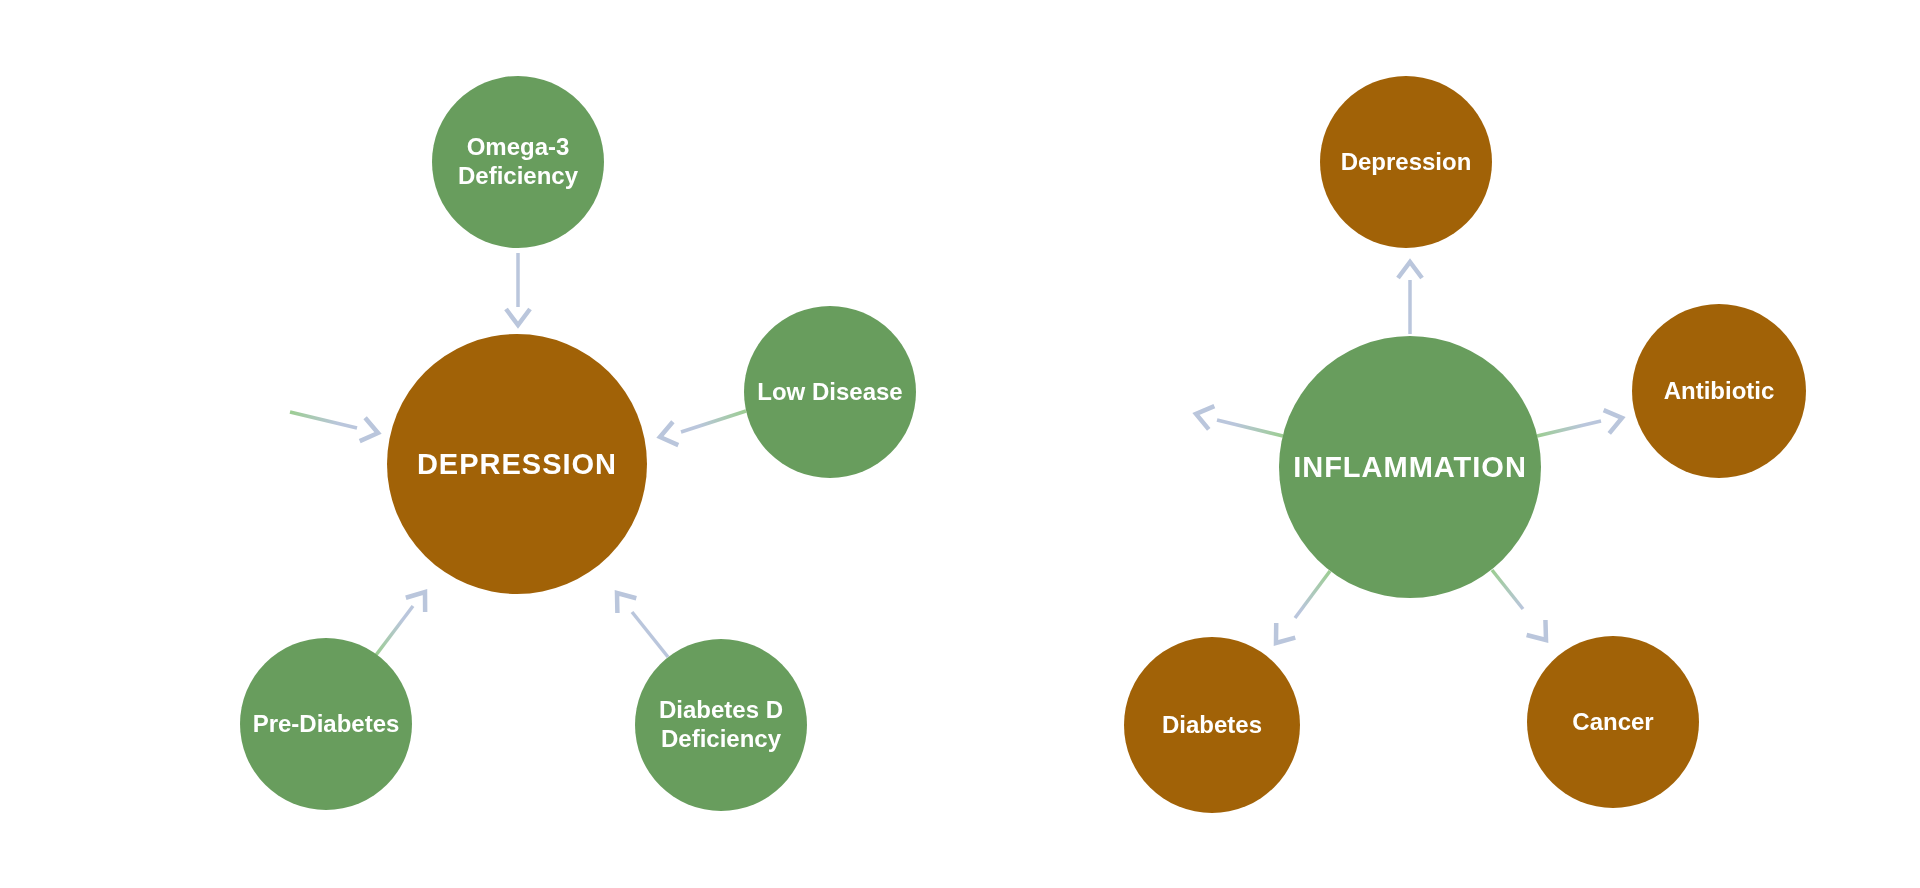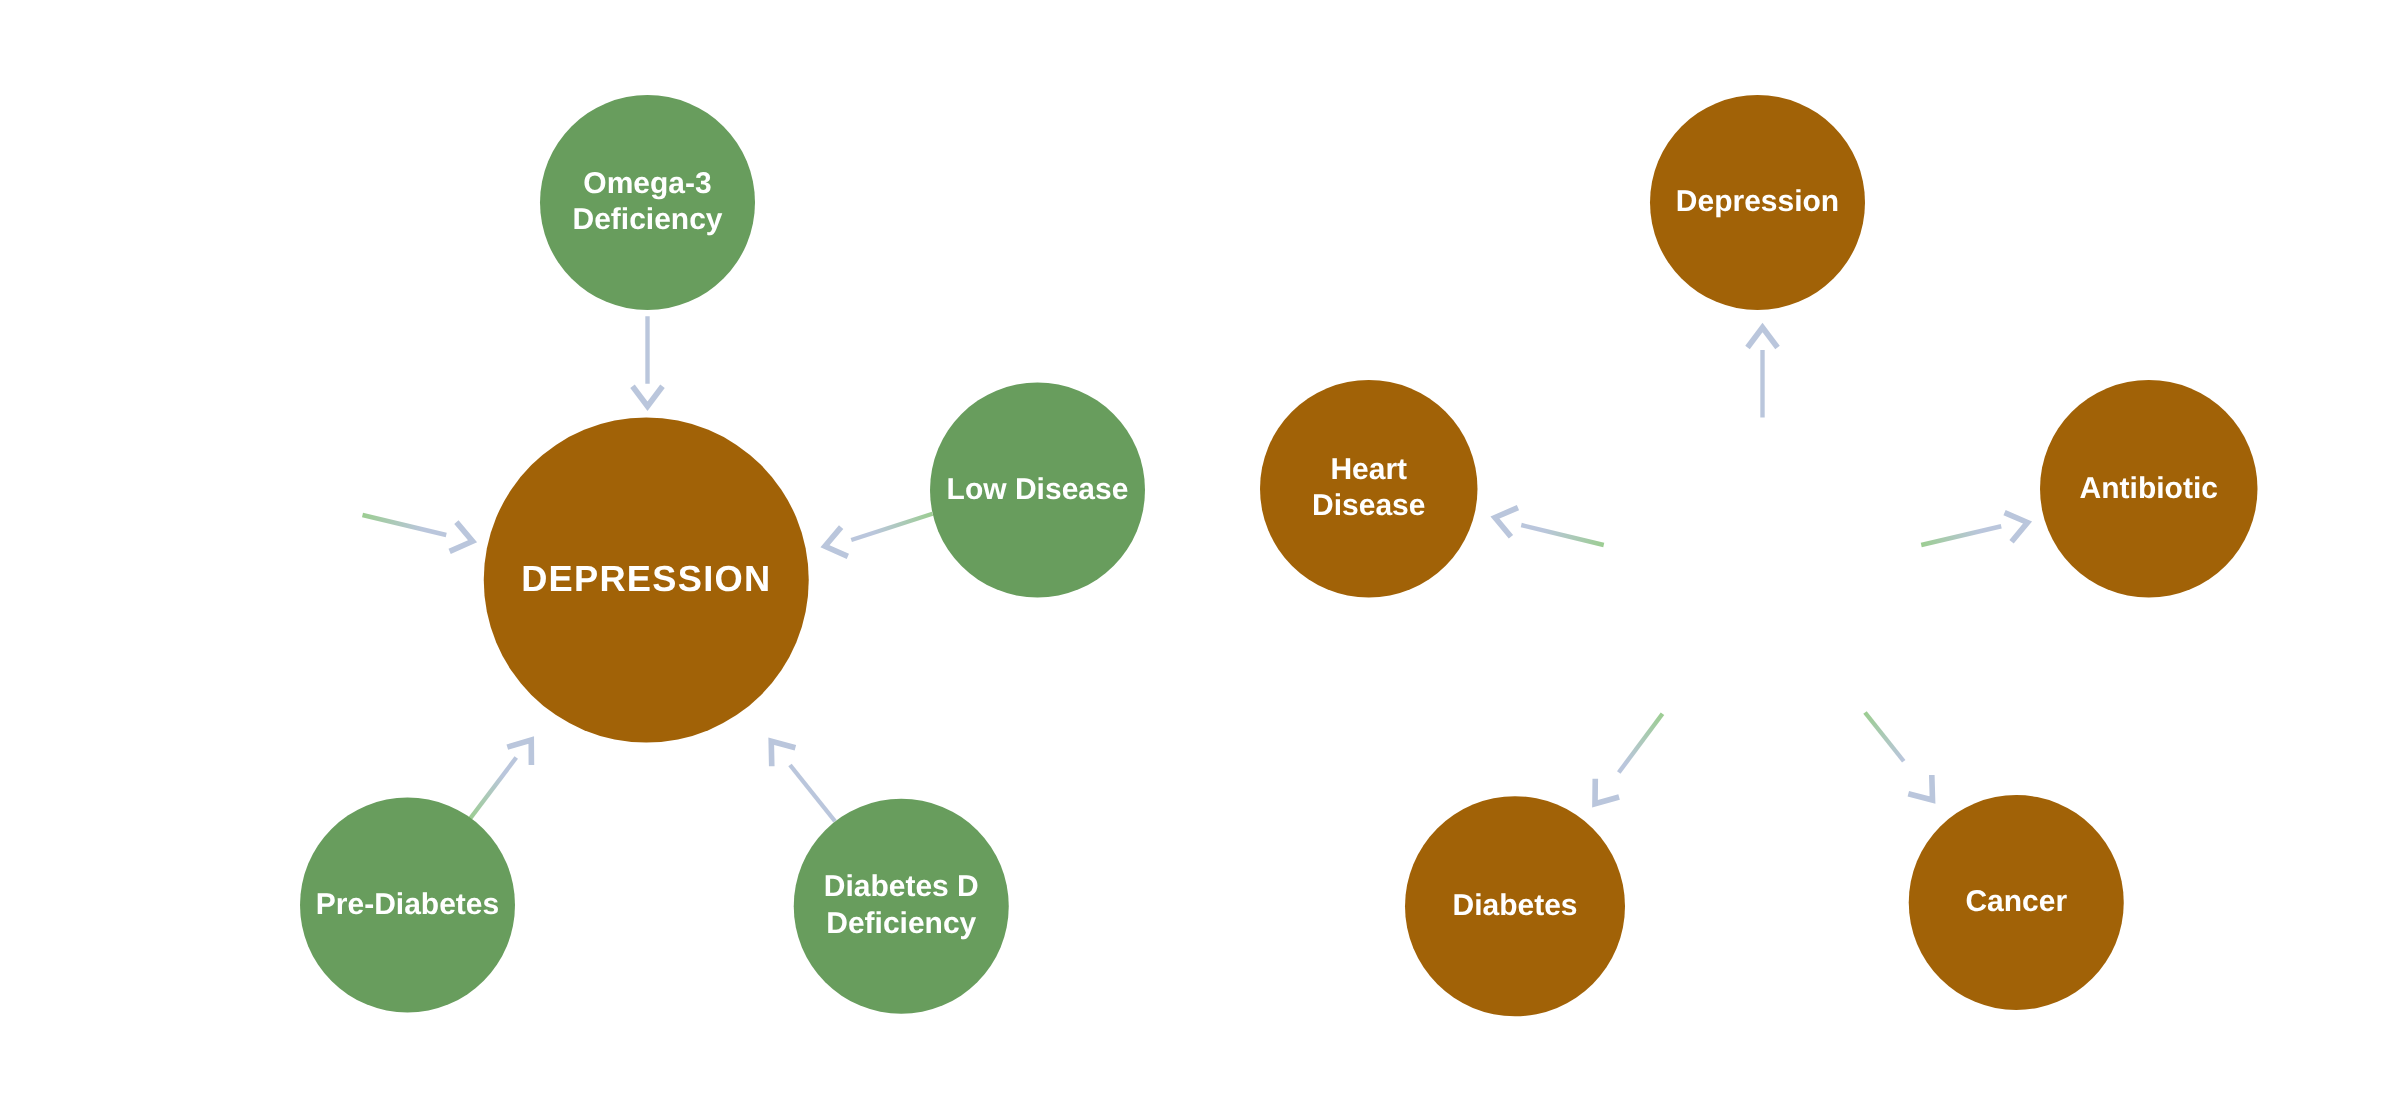--- a/index.html
+++ b/index.html
@@ -138,30 +138,29 @@
   <div class="node green sat" style="left:240px; top:638px; width:172px; height:172px;">
     <span>Pre-Diabetes</span>
     <span></span>
   </div>
 
   <div class="node green sat" style="left:635px; top:639px; width:172px; height:172px;">
     <span>Diabetes D</span>
     <span>Deficiency</span>
   </div>
 
+  <div class="node green hub" style="left:1279px; top:336px; width:262px; height:262px;">
+    <span>INFLAMMATION</span>
+  </div>
 
   <div class="node blue sat" style="left:1320px; top:76px; width:172px; height:172px;">
     <span>Depression</span>
     <span></span>
   </div>
 
-  <div class="node blue sat" style="left:1008px; top:304px; width:174px; height:174px;">
-    <span>Heart</span>
-    <span>Disease</span>
-  </div>
 
   <div class="node blue sat" style="left:1632px; top:304px; width:174px; height:174px;">
     <span>Antibiotic</span>
     <span></span>
   </div>
 
   <div class="node blue sat" style="left:1527px; top:636px; width:172px; height:172px;">
     <span>Cancer</span>
     <span></span>
   </div>

